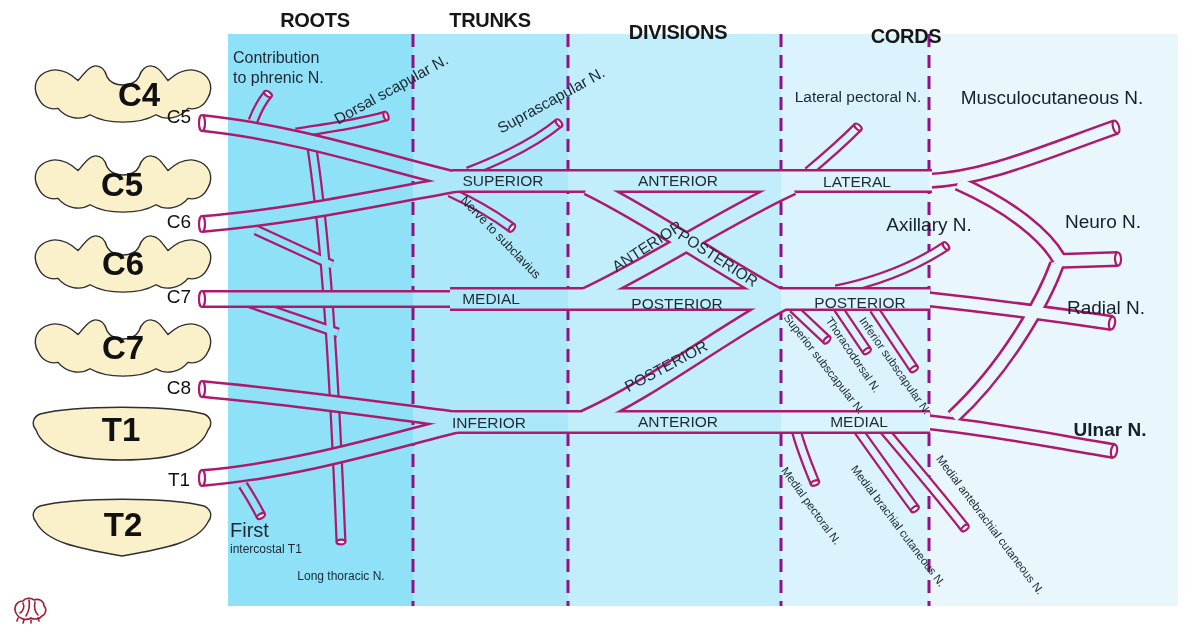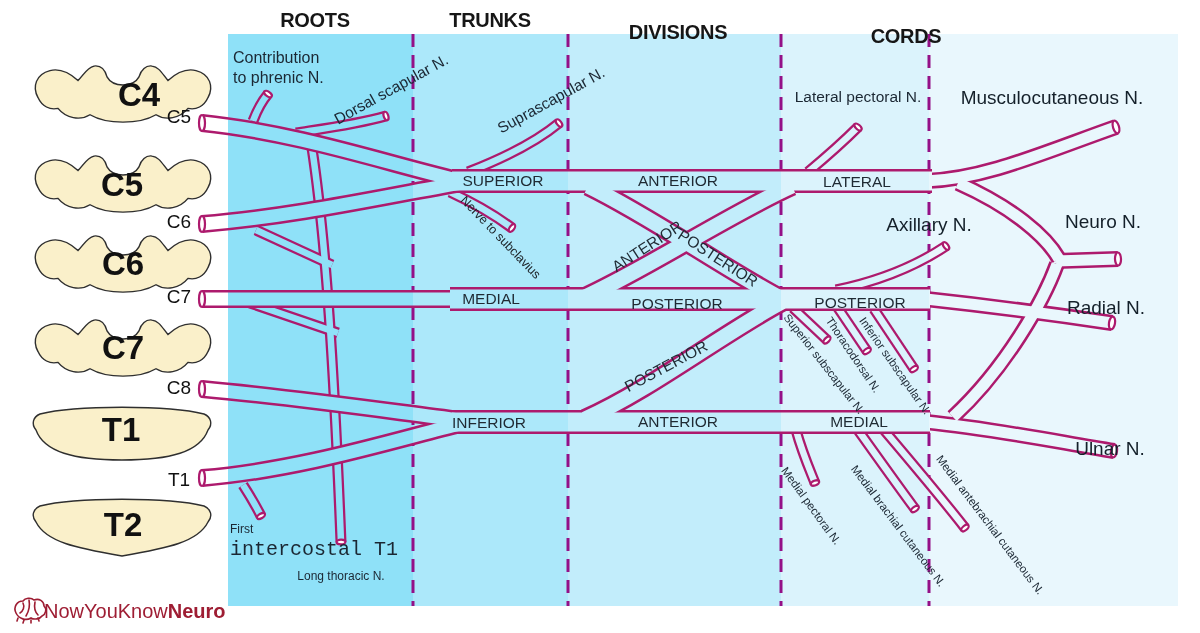--- a/index.html
+++ b/index.html
@@ -239,22 +239,22 @@
   <div class="lb root" style="left:179px;top:222px;">C6</div>
   <div class="lb root" style="left:179px;top:297px;">C7</div>
   <div class="lb root" style="left:179px;top:388px;">C8</div>
   <div class="lb root" style="left:179px;top:480px;">T1</div>
 
   <div class="lb txt left" style="left:233px;top:58px;font-size:16px;">Contribution</div>
   <div class="lb txt left" style="left:233px;top:78px;font-size:16px;">to phrenic N.</div>
   <div class="lb txt" style="left:391px;top:89px;transform:translate(-50%,-50%) rotate(-29deg);">Dorsal scapular N.</div>
   <div class="lb txt" style="left:551px;top:100px;transform:translate(-50%,-50%) rotate(-29deg);">Suprascapular N.</div>
   <div class="lb" style="left:500px;top:238px;font-size:12.5px;transform:translate(-50%,-50%) rotate(46deg);">Nerve to subclavius</div>
-  <div class="lb txt left" style="left:230px;top:530px;font-size:12px;">First</div>
-  <div class="lb txt left" style="left:230px;top:550px;font-size:20px;font-family:Liberation Mono, monospace;">intercostal T1</div>
+  <div class="lb txt left" style="left:230px;top:530px;font-size:20px;">First</div>
+  <div class="lb txt left" style="left:230px;top:550px;font-size:12px;">intercostal T1</div>
   <div class="lb txt" style="left:341px;top:577px;font-size:12px;">Long thoracic N.</div>
 
   <div class="lb cap" style="left:491px;top:181px;margin-left:12px;">SUPERIOR</div>
   <div class="lb cap" style="left:491px;top:299px;">MEDIAL</div>
   <div class="lb cap" style="left:489px;top:423px;">INFERIOR</div>
 
   <div class="lb cap" style="left:678px;top:181px;">ANTERIOR</div>
   <div class="lb cap" style="left:647px;top:246px;transform:translate(-50%,-50%) rotate(-33deg);">ANTERIOR</div>
   <div class="lb cap" style="left:718px;top:258px;transform:translate(-50%,-50%) rotate(33deg);">POSTERIOR</div>
   <div class="lb cap" style="left:677px;top:304px;">POSTERIOR</div>
@@ -270,20 +270,17 @@
   <div class="lb sm" style="left:824px;top:364px;transform:translate(-50%,-50%) rotate(52deg);">Superior subscapular N.</div>
   <div class="lb sm" style="left:853px;top:355px;transform:translate(-50%,-50%) rotate(56deg);">Thoracodorsal N.</div>
   <div class="lb sm" style="left:895px;top:366px;transform:translate(-50%,-50%) rotate(55deg);">Inferior subscapular N.</div>
   <div class="lb sm" style="left:811px;top:506px;transform:translate(-50%,-50%) rotate(54deg);">Medial pectoral N.</div>
   <div class="lb sm" style="left:898px;top:526px;transform:translate(-50%,-50%) rotate(53deg);">Medial brachial cutaneous N.</div>
   <div class="lb sm" style="left:990px;top:525px;transform:translate(-50%,-50%) rotate(53deg);">Medial antebrachial cutaneous N.</div>
 
   <div class="lb big" style="left:1052px;top:98px;">Musculocutaneous N.</div>
   <div class="lb big" style="left:1103px;top:222px;">Neuro N.</div>
   <div class="lb big" style="left:1106px;top:308px;">Radial N.</div>
-  <div class="lb big" style="left:1110px;top:449px;">Ulnar N.</div>
-
-  <div class="lb logo-text left" style="left:44px;top:611px;">
-    <span>NowYouKnow</span><span class="bold">Neuro</span>
-  </div>
+  <div class="lb big" style="left:1110px;top:430px;font-weight:bold;">Ulnar N.</div>
+
 </div>
 
 </div>
 
 </body></html>

